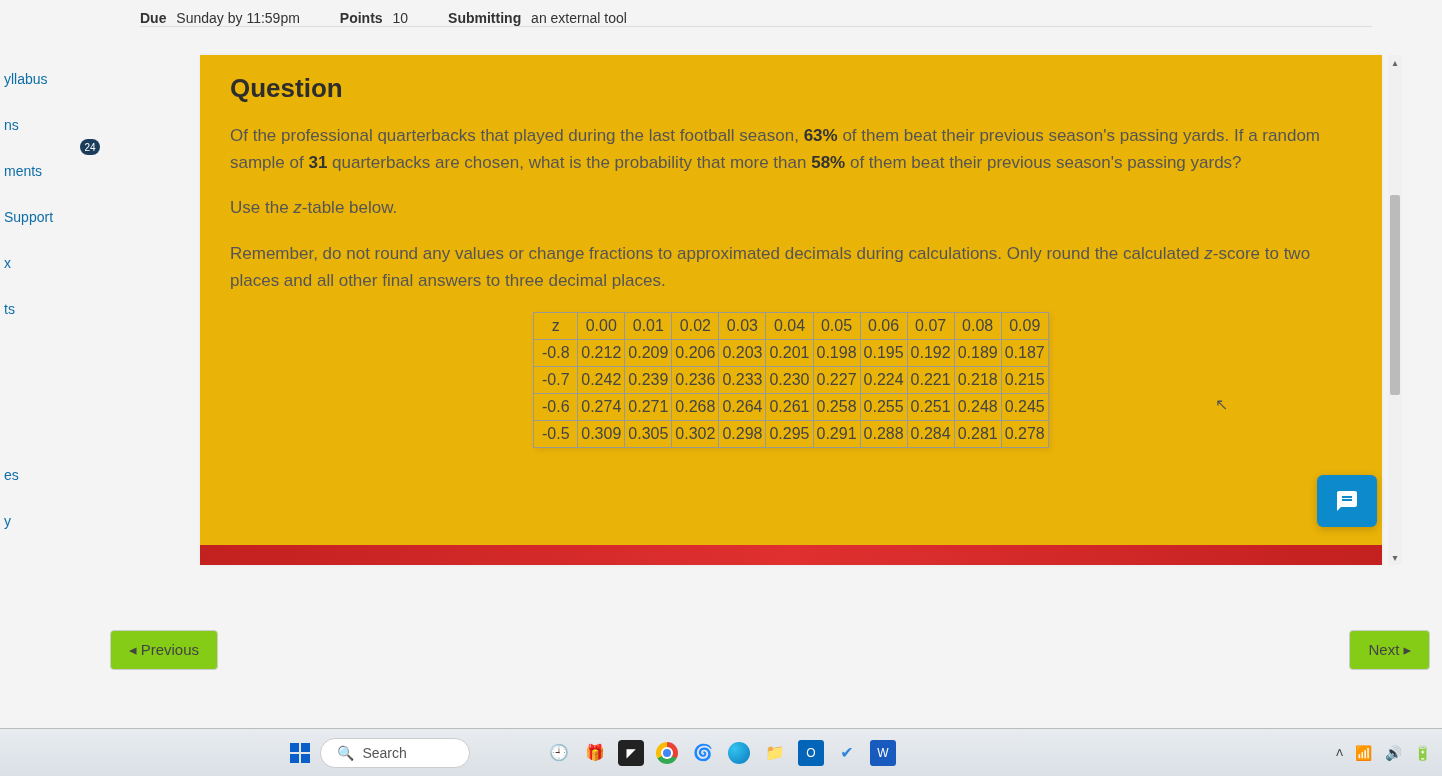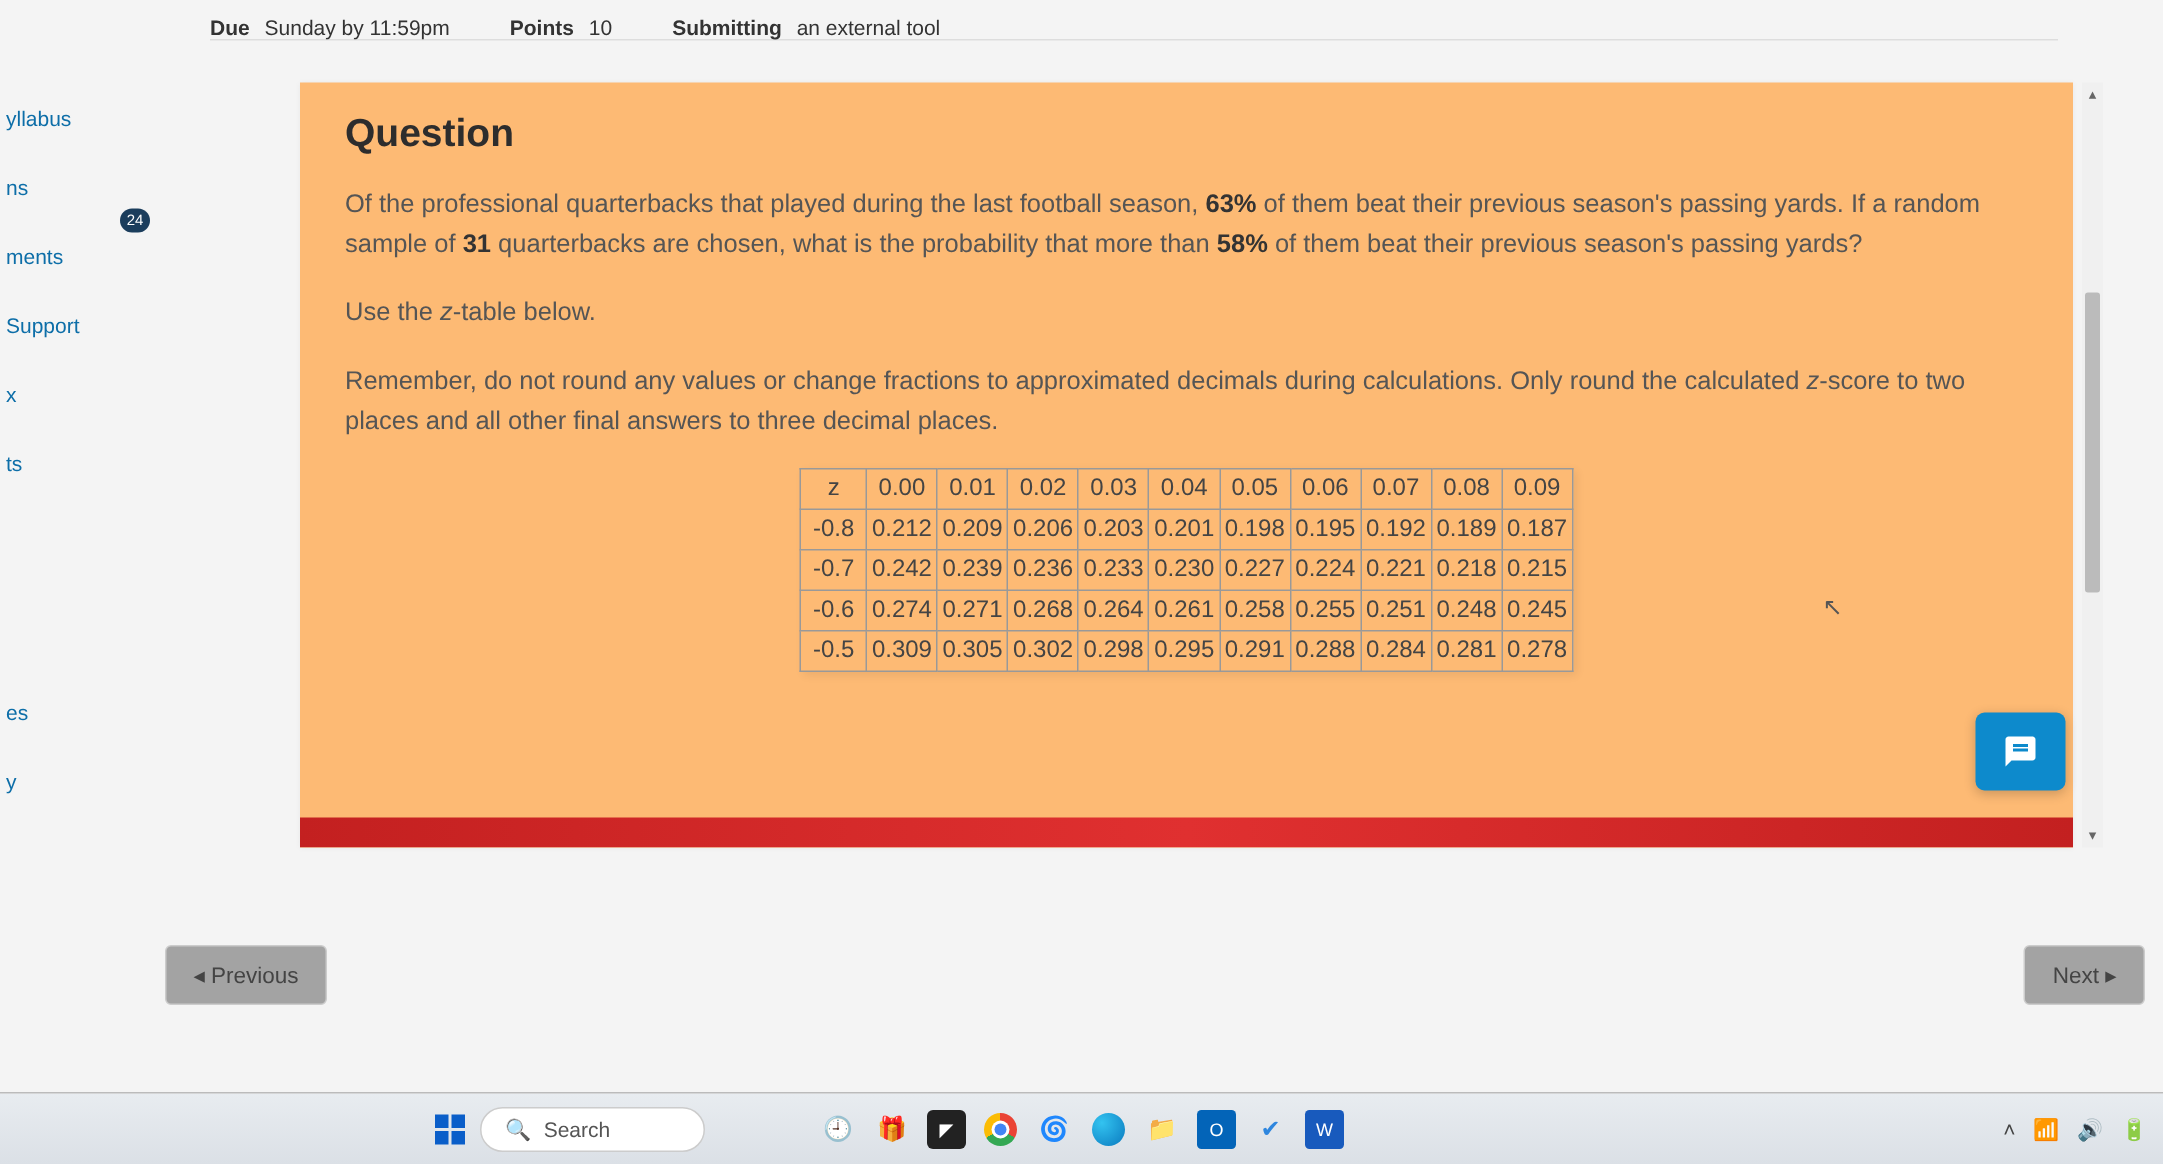--- a/index.html
+++ b/index.html
@@ -58,21 +58,21 @@
       color: #333;
       border-bottom: 1px solid #ddd;
     }
     .header-meta .label { font-weight: 700; margin-right: 6px; }
     .content-frame {
       position: absolute;
       top: 55px;
       left: 200px;
       right: 60px;
       height: 510px;
-      background: #fdba74;
+      background: #eab308;
       padding: 18px 30px 0 30px;
       box-shadow: 0 0 4px rgba(0,0,0,0.05);
       overflow: hidden;
     }
     .question-title {
       font-size: 26px;
       font-weight: 700;
       margin-bottom: 18px;
       color: #2d2d2d;
     }
@@ -154,21 +154,21 @@
     }
     .nav-row {
       position: absolute;
       top: 630px;
       left: 110px;
       right: 12px;
       display: flex;
       justify-content: space-between;
     }
     .nav-btn {
-      background: #a3a3a3;
+      background: #84cc16;
       border: 1px solid #ccc;
       border-radius: 4px;
       padding: 10px 18px;
       font-size: 15px;
       color: #444;
       cursor: pointer;
     }
     .taskbar {
       position: absolute;
       bottom: 0; left: 0; right: 0;

